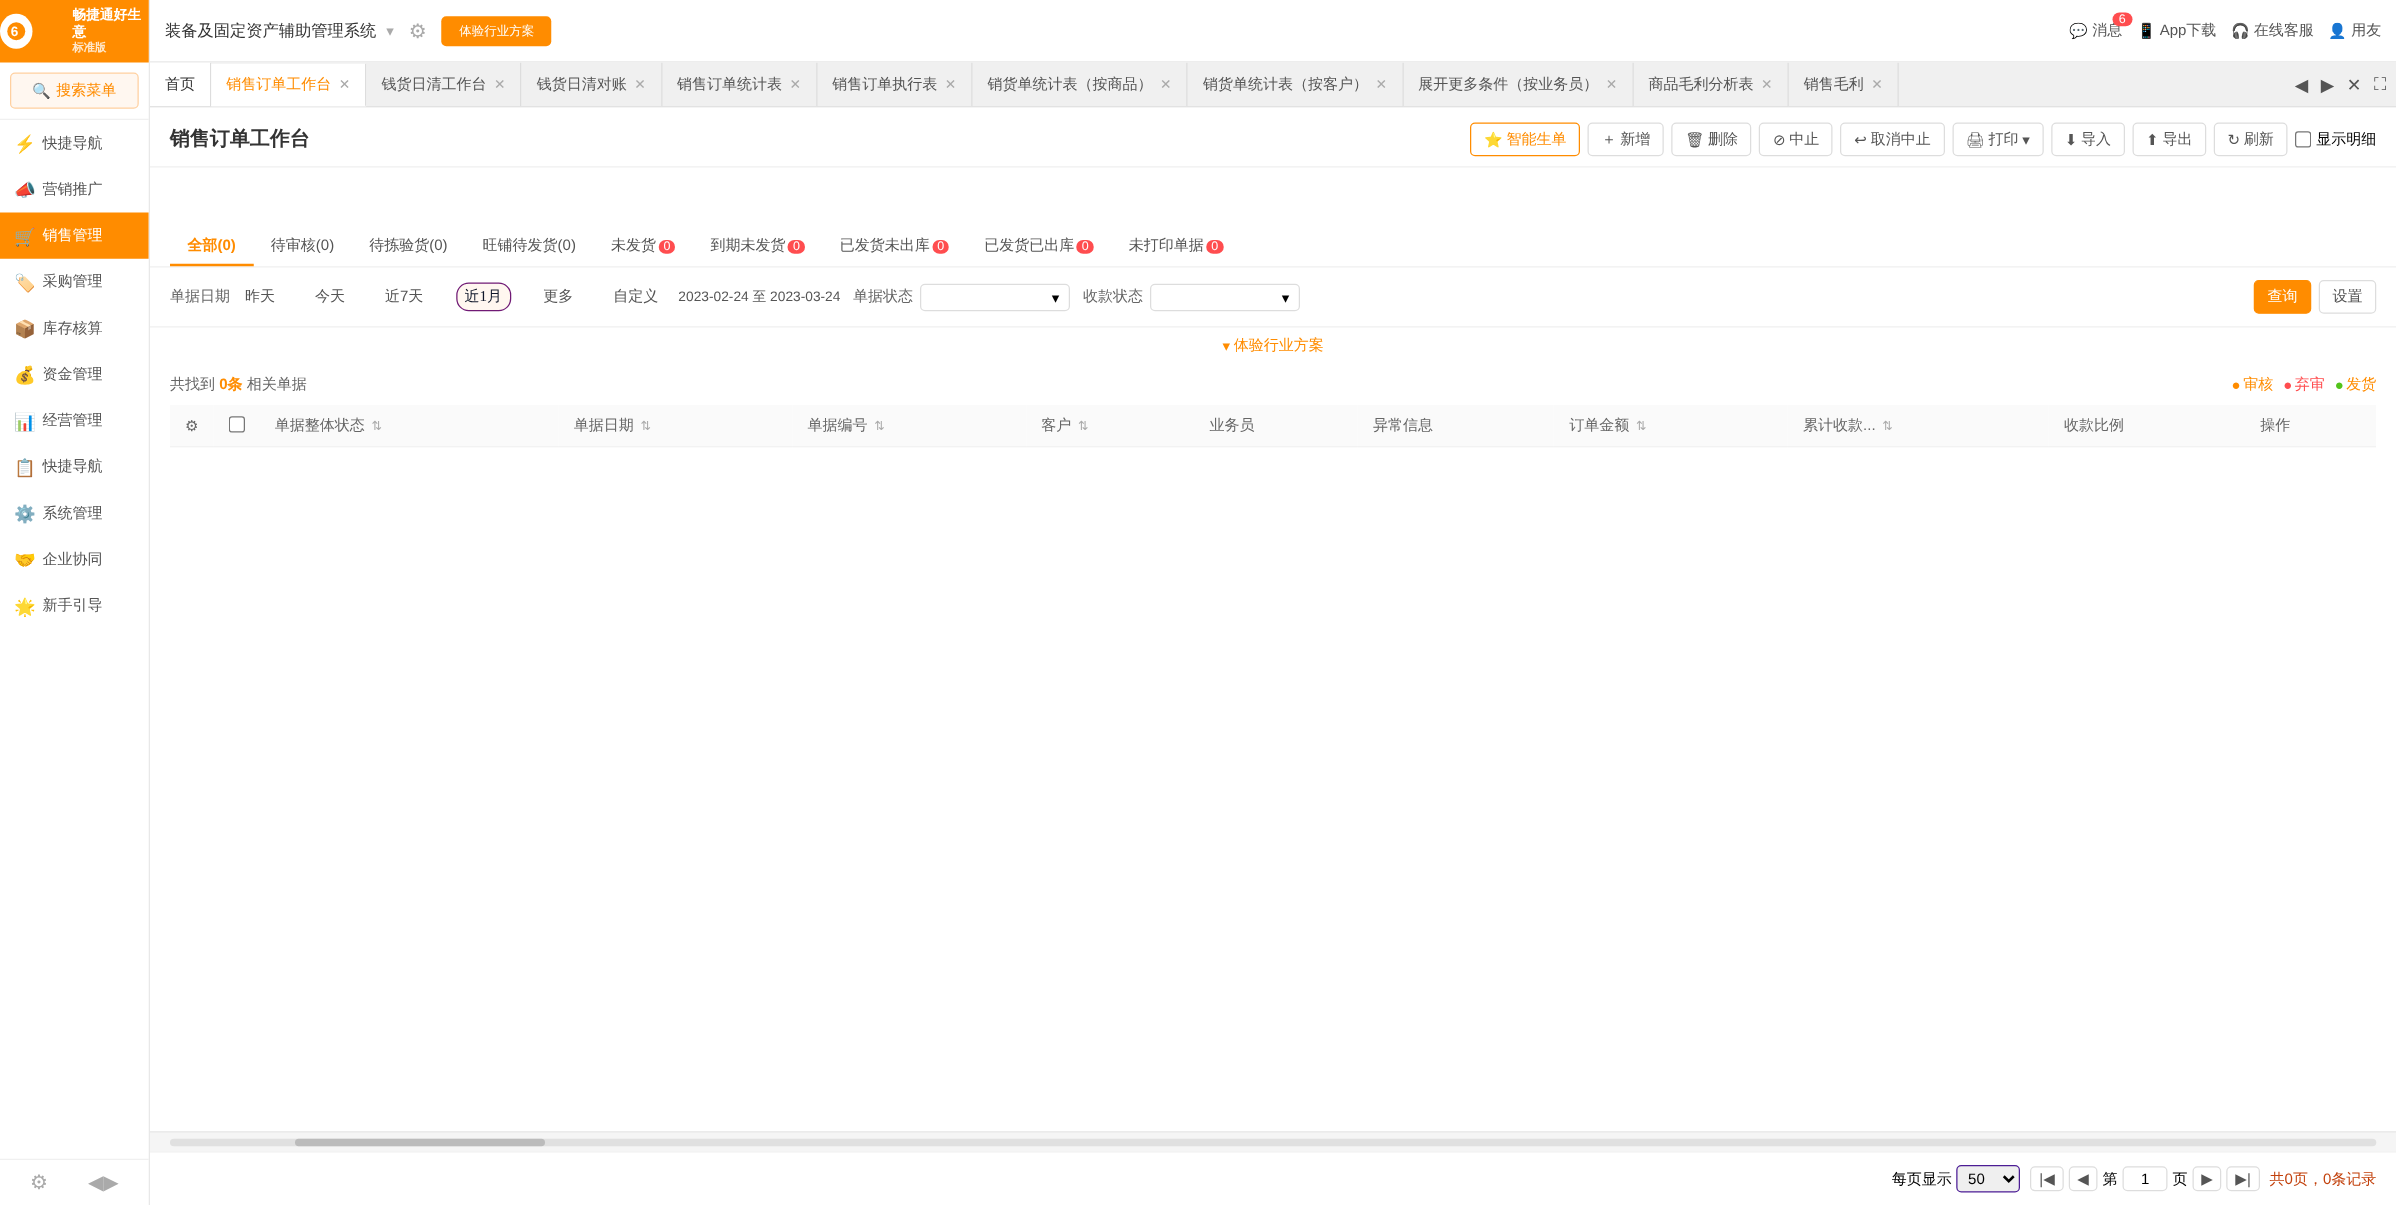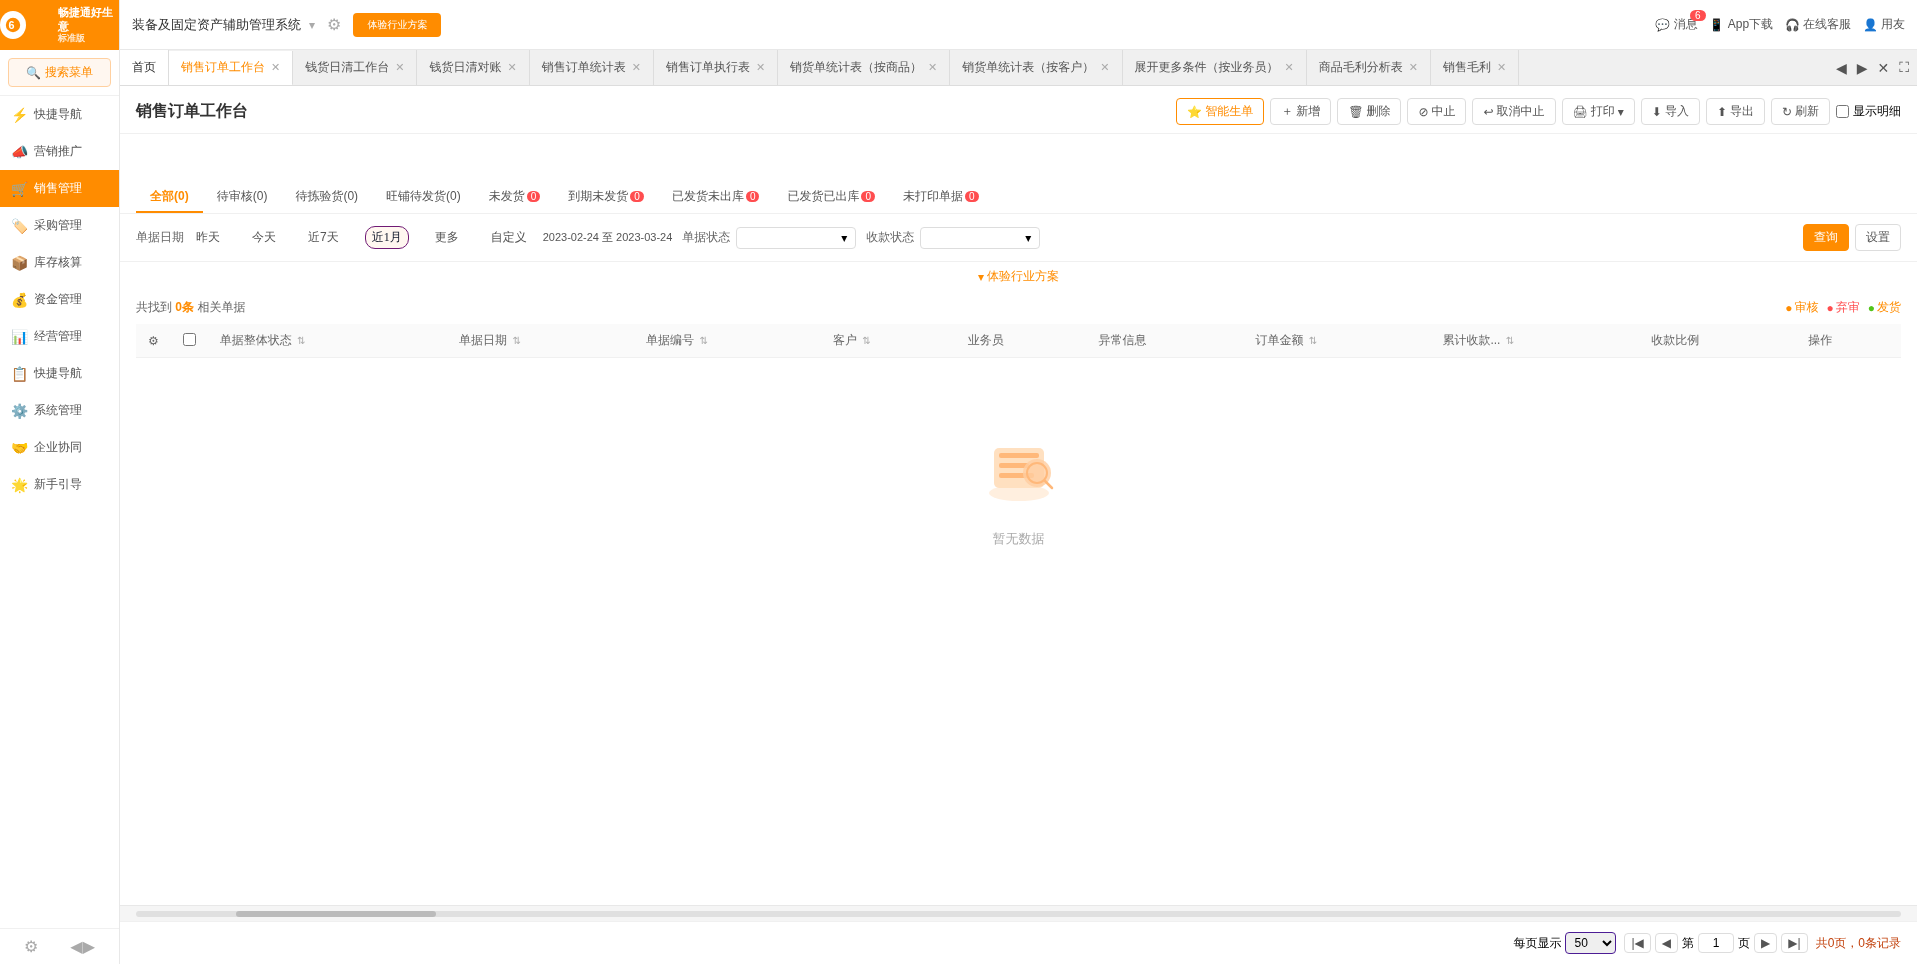--- a/index.html
+++ b/index.html
@@ -450,35 +450,20 @@
               <th>
                 <span>操作</span>
               </th>
             </tr>
           </thead>
           <tbody>
           </tbody>
         </table>
       </div>
 
-      <div class="empty-state">
-        <div class="empty-icon">
-          <svg width="100" height="100" viewBox="0 0 100 100">
-            <ellipse cx="50" cy="75" rx="30" ry="8" fill="#ffe0c0" opacity="0.5"></ellipse>
-            <rect x="25" y="30" width="50" height="40" rx="5" fill="#ffe0c0"></rect>
-            <rect x="30" y="35" width="40" height="5" rx="2" fill="#ffb87a"></rect>
-            <rect x="30" y="45" width="30" height="5" rx="2" fill="#ffb87a"></rect>
-            <rect x="30" y="55" width="35" height="5" rx="2" fill="#ffb87a"></rect>
-            <circle cx="68" cy="55" r="14" fill="#ffcda0" opacity="0.8"></circle>
-            <circle cx="68" cy="55" r="10" fill="none" stroke="#ffb87a" stroke-width="2"></circle>
-            <line x1="76" y1="63" x2="83" y2="70" stroke="#ffb87a" stroke-width="2.5" stroke-linecap="round"></line>
-          </svg>
-        </div>
-        <span class="empty-text">暂无数据</span>
-      </div>
     </div>
 
     <div class="scrollbar-area">
       <div class="scrollbar-track">
         <div class="scrollbar-thumb"></div>
       </div>
     </div>
 
     <div class="pagination">
       <div class="page-size">

